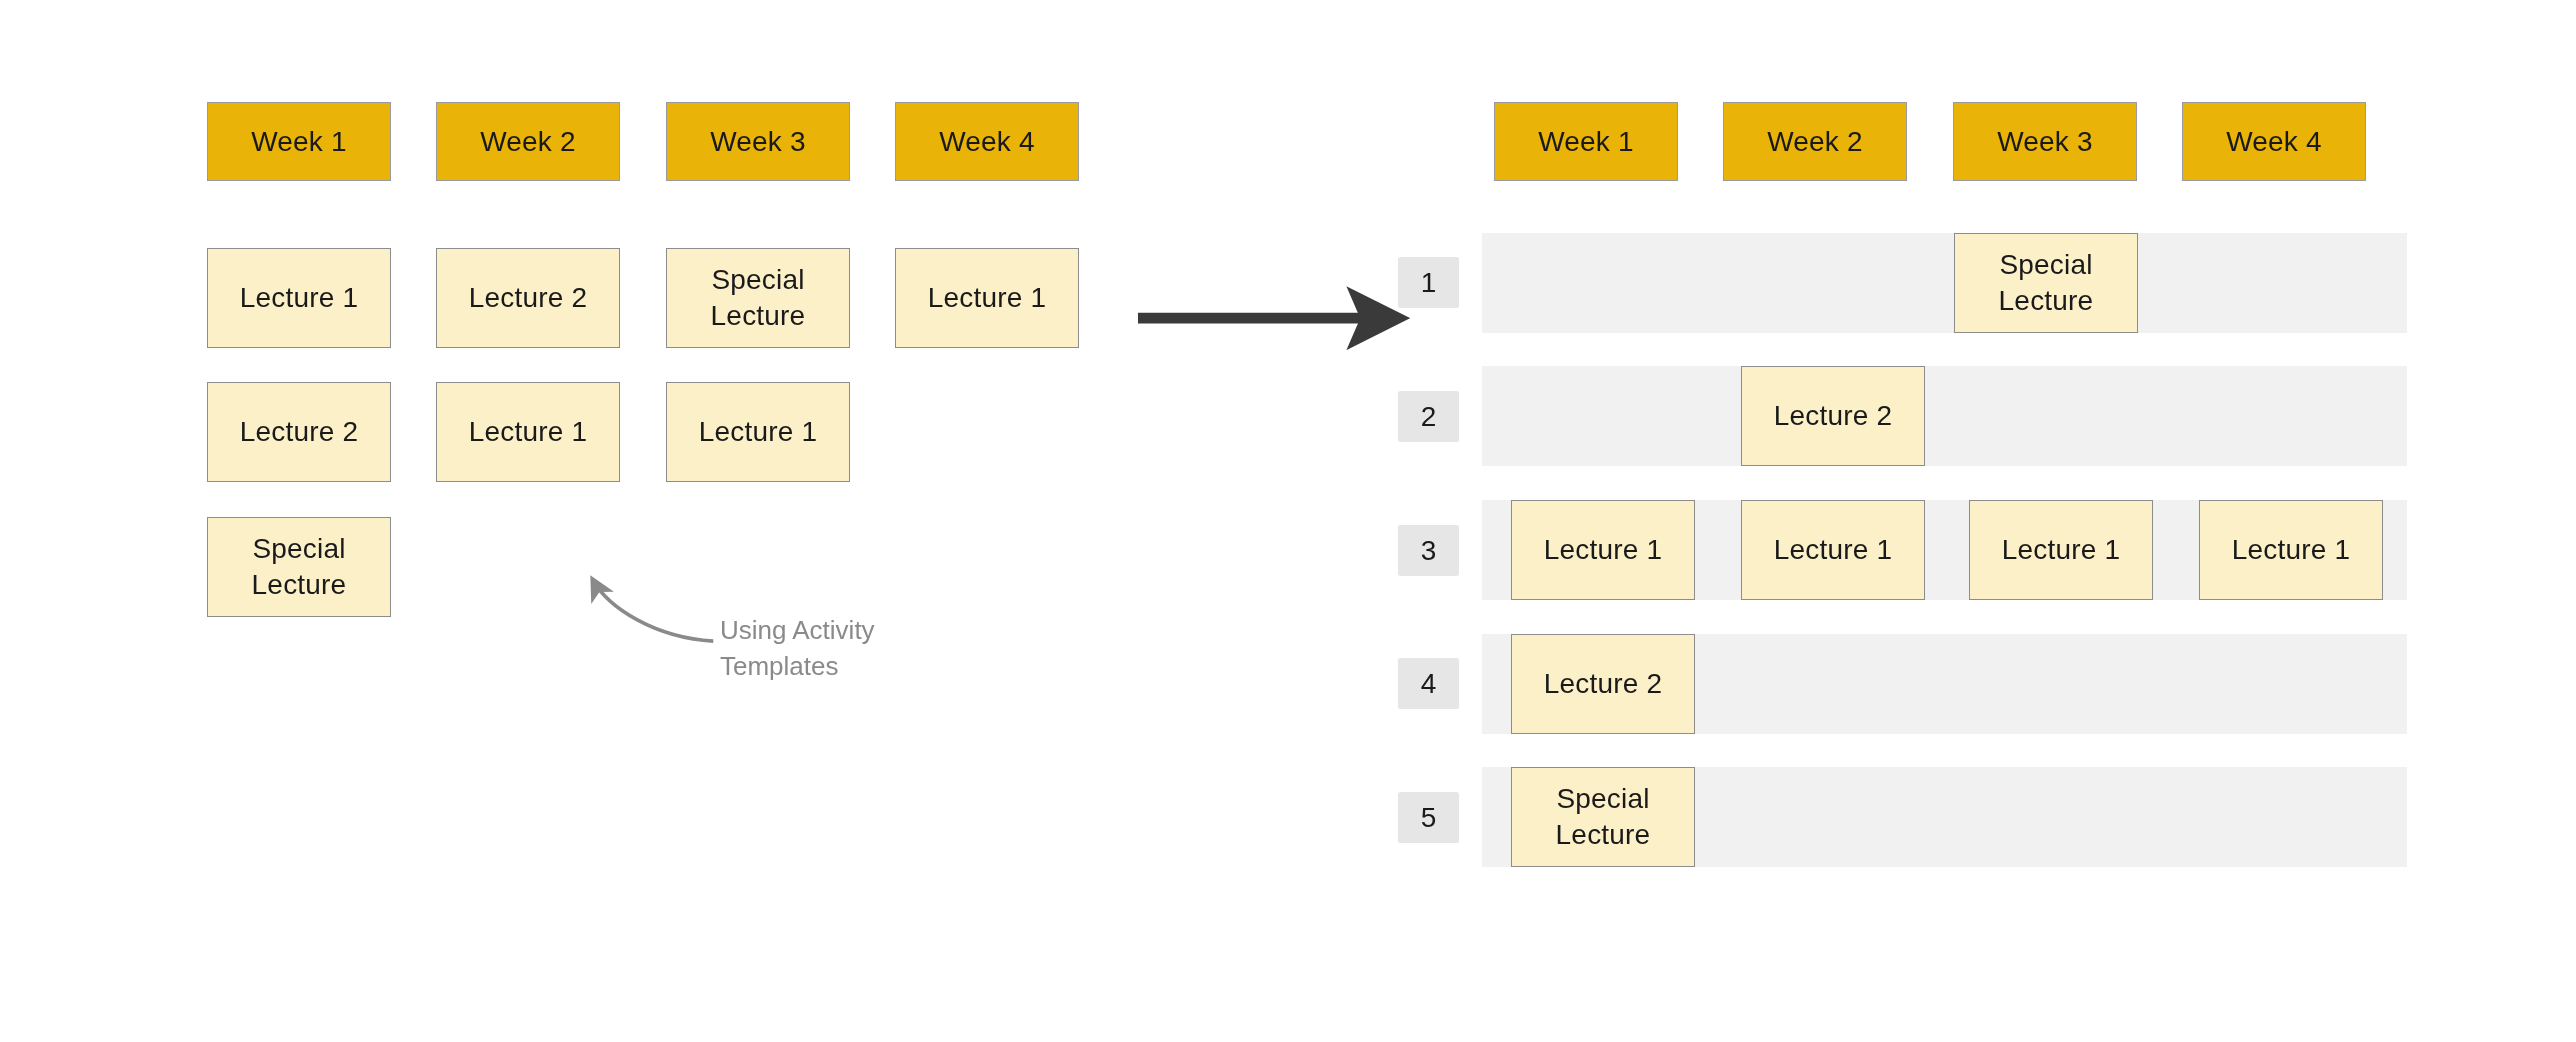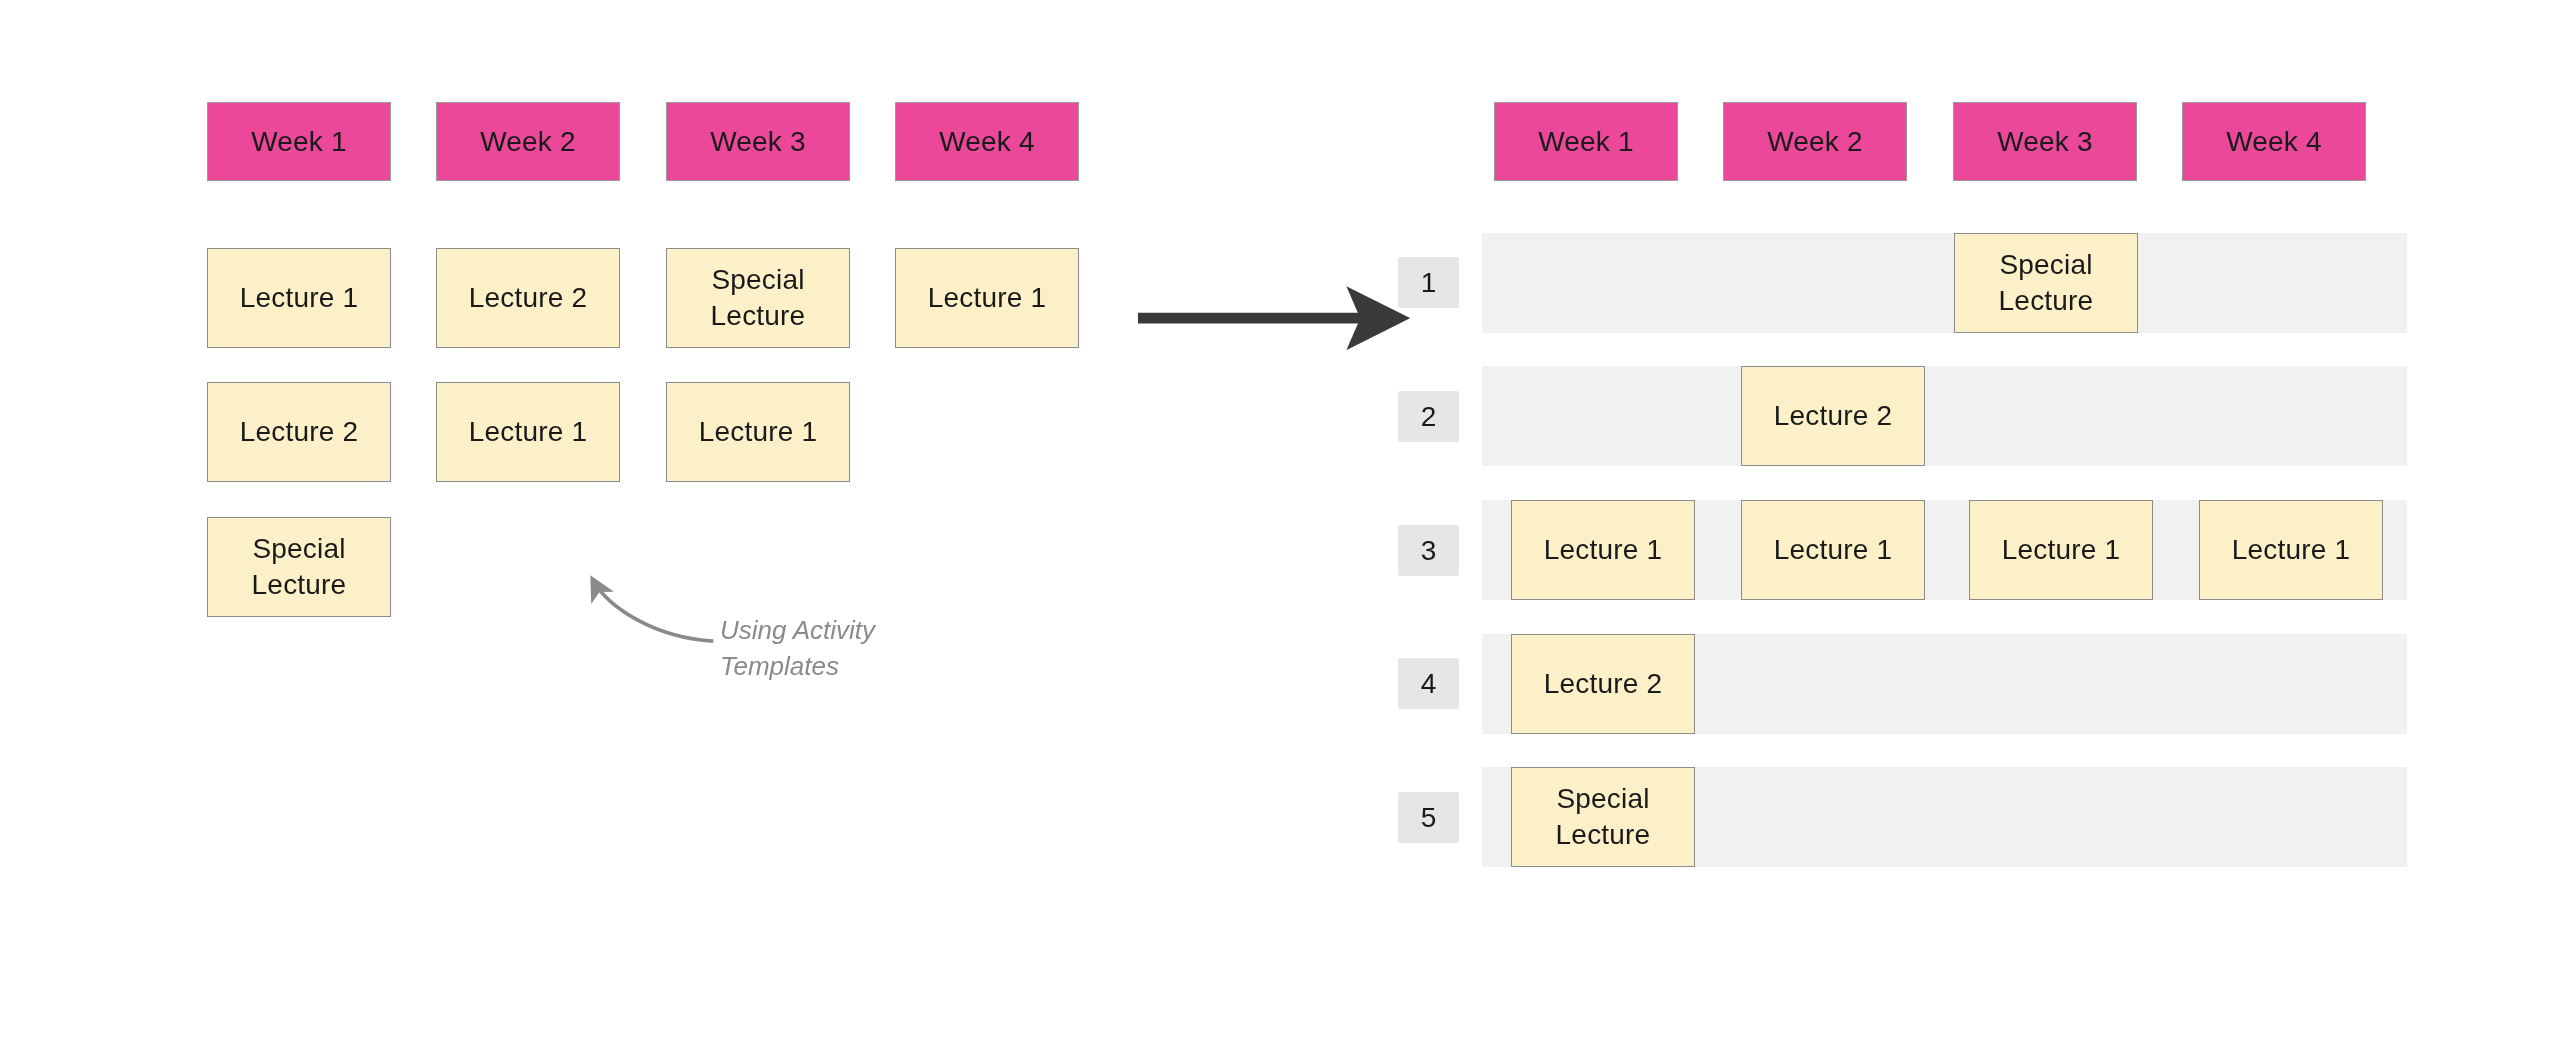--- a/index.html
+++ b/index.html
@@ -5,21 +5,21 @@
   html,body{margin:0;padding:0;}
   body{
     width:2576px;height:1043px;background:#ffffff;
     font-family:"Liberation Sans","DejaVu Sans",sans-serif;
     -webkit-font-smoothing:antialiased;
   }
   #stage{position:relative;width:2576px;height:1043px;overflow:hidden;}
 
   .wk{
     position:absolute;box-sizing:border-box;
-    background:#ec4899;border:1.6px solid #9A9A9A;
+    background:#eab308;border:1.6px solid #9A9A9A;
     display:flex;align-items:center;justify-content:center;
     font-size:28px;color:#1a1a1a;letter-spacing:0.2px;
   }
 
   .card{
     position:absolute;box-sizing:border-box;
     background:#FCF0C8;border:1.6px solid #8C8C8C;
     display:flex;align-items:center;justify-content:center;
     text-align:center;line-height:1.30;
     font-size:28px;color:#1a1a1a;letter-spacing:0.2px;
@@ -35,21 +35,20 @@
     position:absolute;box-sizing:border-box;
     background:#E6E6E6;border-radius:2.5px;
     display:flex;align-items:center;justify-content:center;
     font-size:28px;color:#1a1a1a;
   }
 
   .note{
     position:absolute;
     font-size:26px;line-height:1.38;color:#8A8A8A;
     white-space:pre-line;
-    font-style:italic;
   }
 
   svg.ovl{position:absolute;left:0;top:0;width:2576px;height:1043px;overflow:visible;pointer-events:none;}
 </style>
 </head>
 <body>
 
 <div id="stage">
 
   <div id="left-panel">

